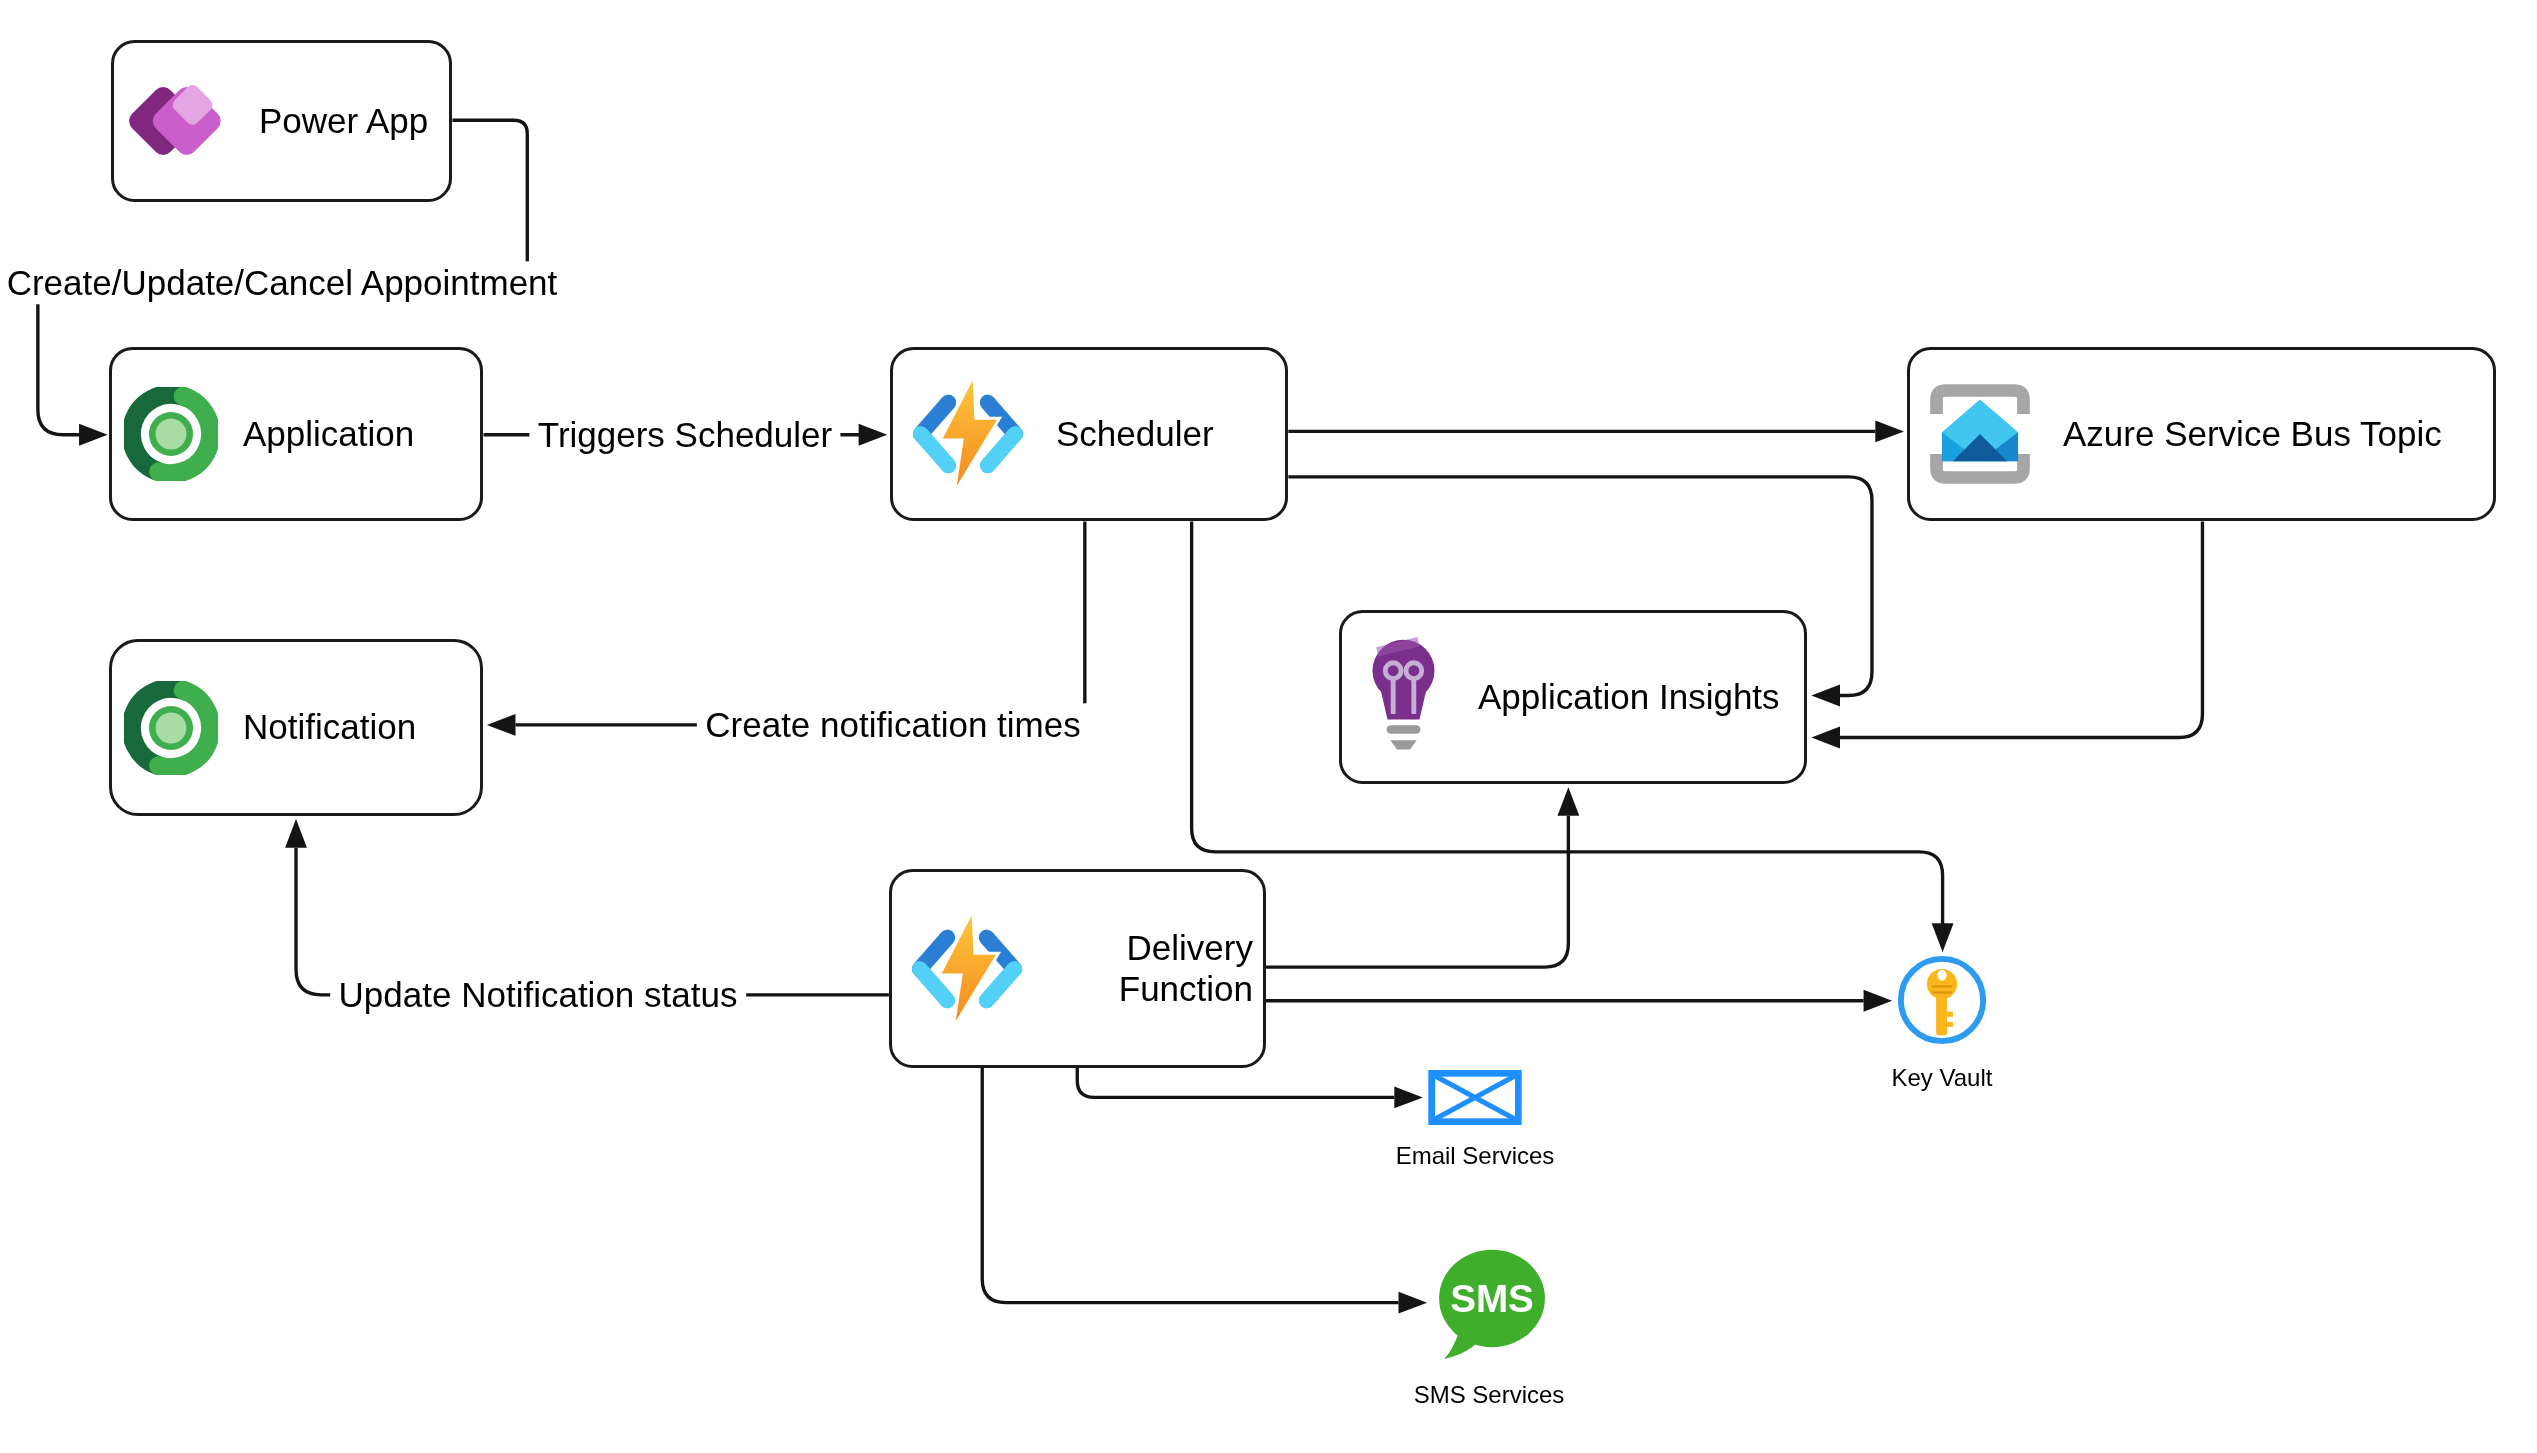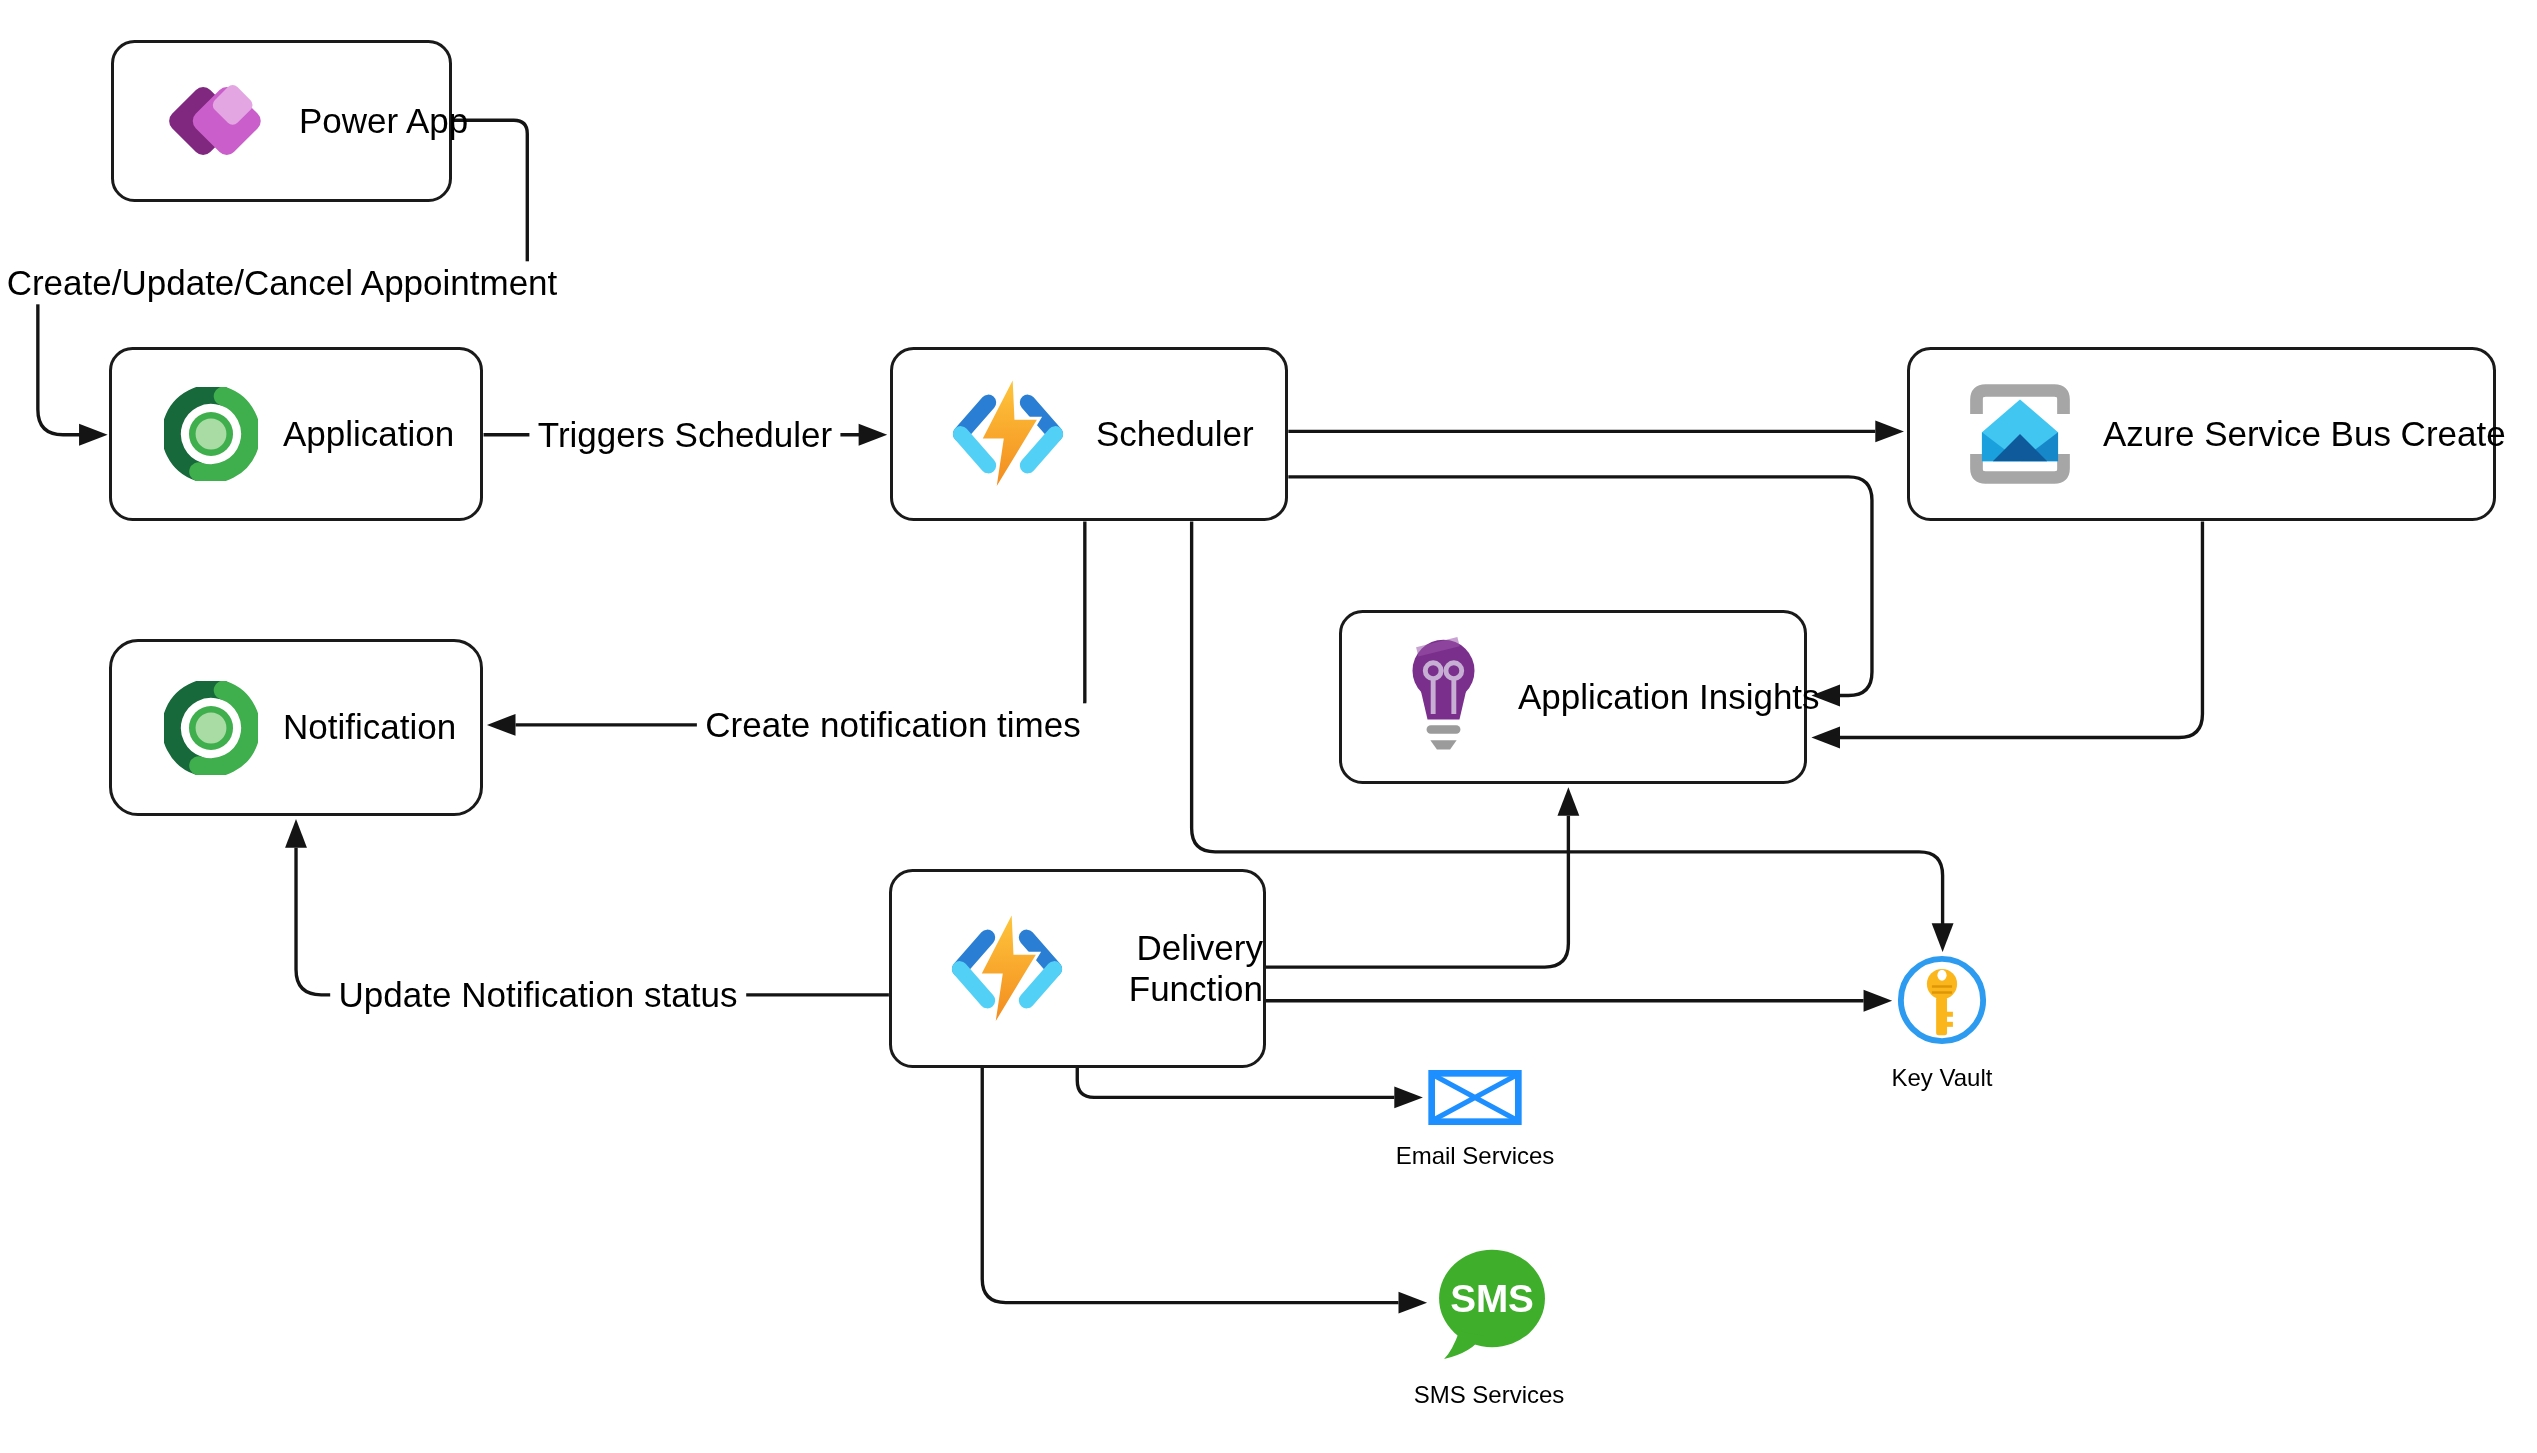--- a/index.html
+++ b/index.html
@@ -7,21 +7,21 @@
     position:relative;width:2538px;height:1454px;background:#ffffff;
     font-family:"Liberation Sans","DejaVu Sans",sans-serif;color:#000;overflow:hidden;
   }
   svg.edges{position:absolute;left:0;top:0;width:2538px;height:1454px;}
   svg.edges path{fill:none;stroke:#141414;stroke-width:4;}
   svg.edges polygon{fill:#141414;stroke:none;}
 
   .node{
     position:absolute;display:flex;align-items:center;
     border:3.4px solid #1a1a1a;border-radius:23.5px;background:#fff;
-    box-sizing:border-box;padding-left:52px;gap:25px;
+    box-sizing:border-box;padding-left:12px;gap:25px;
   }
   .node .nlabel{font-size:35px;line-height:1.15;white-space:nowrap;}
   .icon{display:inline-flex;align-items:center;justify-content:center;flex:0 0 auto;}
   .icon svg{display:block;}
 
   #n-power{left:111px;top:40px;width:341px;height:162px;}
   #n-appointment{left:109px;top:347px;width:374px;height:174px;}
   #n-scheduler{left:890px;top:347px;width:398px;height:174px;}
   #n-servicebus{left:1907px;top:347px;width:589px;height:174px;}
   #n-appinsights{left:1339px;top:610px;width:468px;height:174px;}
@@ -138,21 +138,21 @@
     <span class="icon">
       <svg width="116" height="116" viewBox="0 0 64 64">
         <path d="M8,21 V13 Q8,8 13,8 H51 Q56,8 56,13 V21" fill="none" stroke="#a6a6a6" stroke-width="7"></path>
         <path d="M8,43 V51 Q8,56 13,56 H51 Q56,56 56,51 V43" fill="none" stroke="#a6a6a6" stroke-width="7"></path>
         <polygon points="32,13 53,31 53,47 11,47 11,31" fill="#41c5f1"></polygon>
         <polygon points="11,31 32,47 11,47" fill="#1aa0dc"></polygon>
         <polygon points="53,31 53,47 32,47" fill="#1687c9"></polygon>
         <polygon points="17,47 47,47 32,32" fill="#0e5a9b"></polygon>
       </svg>
     </span>
-    <span class="nlabel">Azure Service Bus Create</span>
+    <span class="nlabel">Azure Service Bus Topic</span>
   </div>
 
   <div class="node" id="n-appinsights">
     <span class="icon">
       <svg width="99" height="124" viewBox="0 0 52 66">
         <circle cx="26" cy="19" r="16.5" fill="#7b2f8d"></circle>
         <polygon points="14,30 38,30 34.5,45 17.5,45" fill="#7b2f8d"></polygon>
         <path d="M12,9 L34,3.5" stroke="#9a55ab" stroke-width="5" opacity="0.55" fill="none"></path>
         <circle cx="20.5" cy="19" r="4.2" fill="none" stroke="#c7afd4" stroke-width="2.6"></circle>
         <circle cx="31.5" cy="19" r="4.2" fill="none" stroke="#c7afd4" stroke-width="2.6"></circle>

